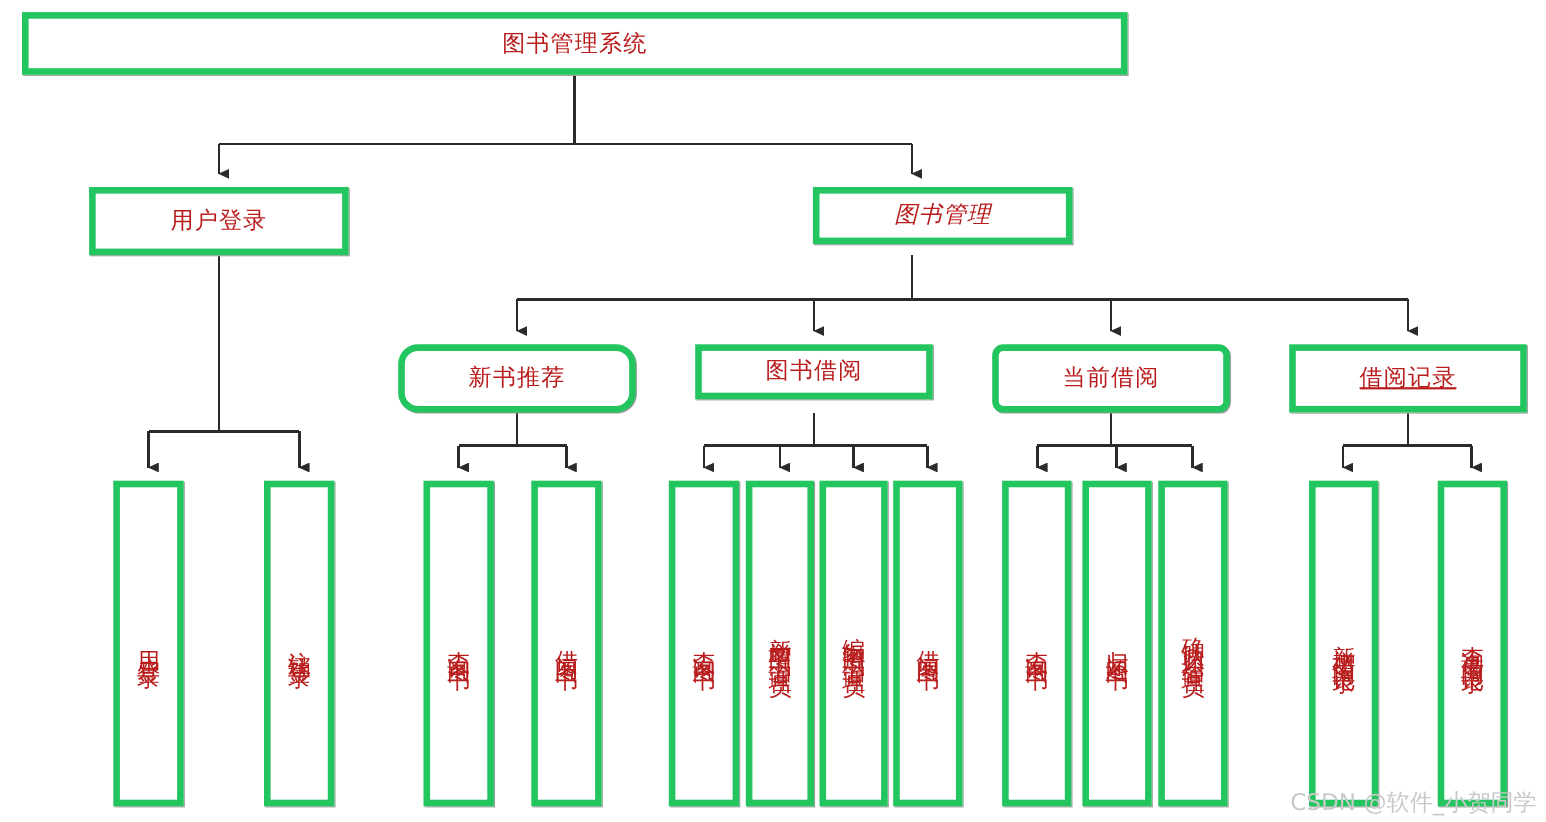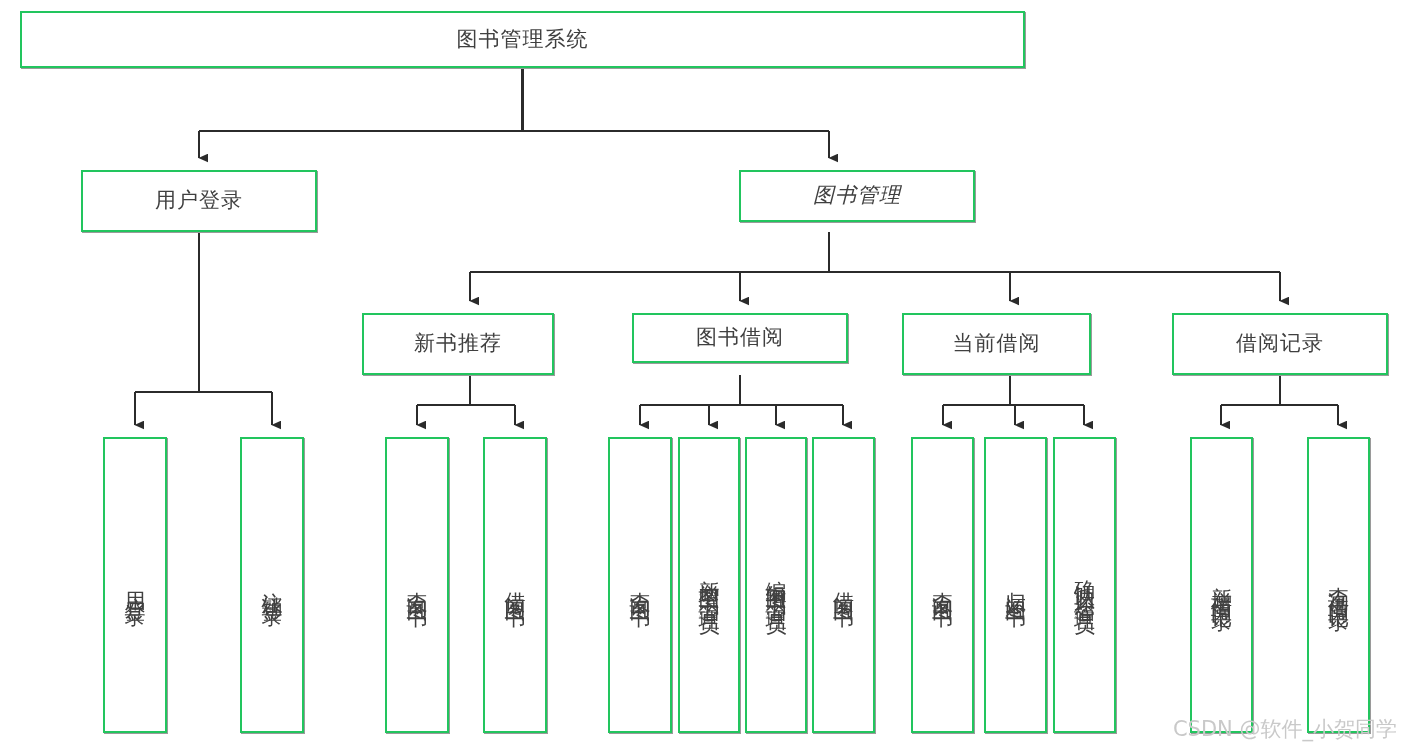--- a/index.html
+++ b/index.html
@@ -19,26 +19,26 @@
     position: absolute;
     left: 0;
     top: 0;
     width: 1405px;
     height: 747px;
     pointer-events: none;
   }
   .node {
     position: absolute;
     box-sizing: border-box;
-    border: 2px solid #22c55e;
+    border: 6px solid #22c55e;
     background: #ffffff;
     display: flex;
     align-items: center;
     justify-content: center;
-    color: #404040;
+    color: #b91c1c;
     box-shadow: 1px 1px 0 #9a9a9a;
   }
   .node.h {
     font-size: 21px;
     letter-spacing: 1px;
     line-height: 1.2;
     white-space: nowrap;
   }
   .node.v {
     writing-mode: vertical-rl;
@@ -130,30 +130,30 @@
     <span>图书管理系统</span>
   </div>
 
   <div class="node h" style="left:81px; top:170px; width:236px; height:62px;">
     <span>用户登录</span>
   </div>
   <div class="node h" style="left:739px; top:170px; width:236px; height:52px;font-style:italic;">
     <span>图书管理</span>
   </div>
 
-  <div class="node h" style="left:362px; top:313px; width:192px; height:62px;">
+  <div class="node h" style="left:362px; top:313px; width:216px; height:62px;border-radius:18px;">
     <span>新书推荐</span>
   </div>
   <div class="node h" style="left:632px; top:313px; width:216px; height:50px;">
     <span>图书借阅</span>
   </div>
-  <div class="node h" style="left:902px; top:313px; width:189px; height:62px;">
+  <div class="node h" style="left:902px; top:313px; width:216px; height:62px;border-radius:10px;">
     <span>当前借阅</span>
   </div>
-  <div class="node h" style="left:1172px; top:313px; width:216px; height:62px;">
+  <div class="node h" style="left:1172px; top:313px; width:216px; height:62px;text-decoration:underline;">
     <span>借阅记录</span>
   </div>
 
   <div class="node v" style="left:103px; top:437px; width:64px; height:296px;">
     <span class="vtext">用户登录</span>
   </div>
   <div class="node v" style="left:240px; top:437px; width:64px; height:296px;">
     <span class="vtext">注销登录</span>
   </div>
   <div class="node v" style="left:385px; top:437px; width:64px; height:296px;">

